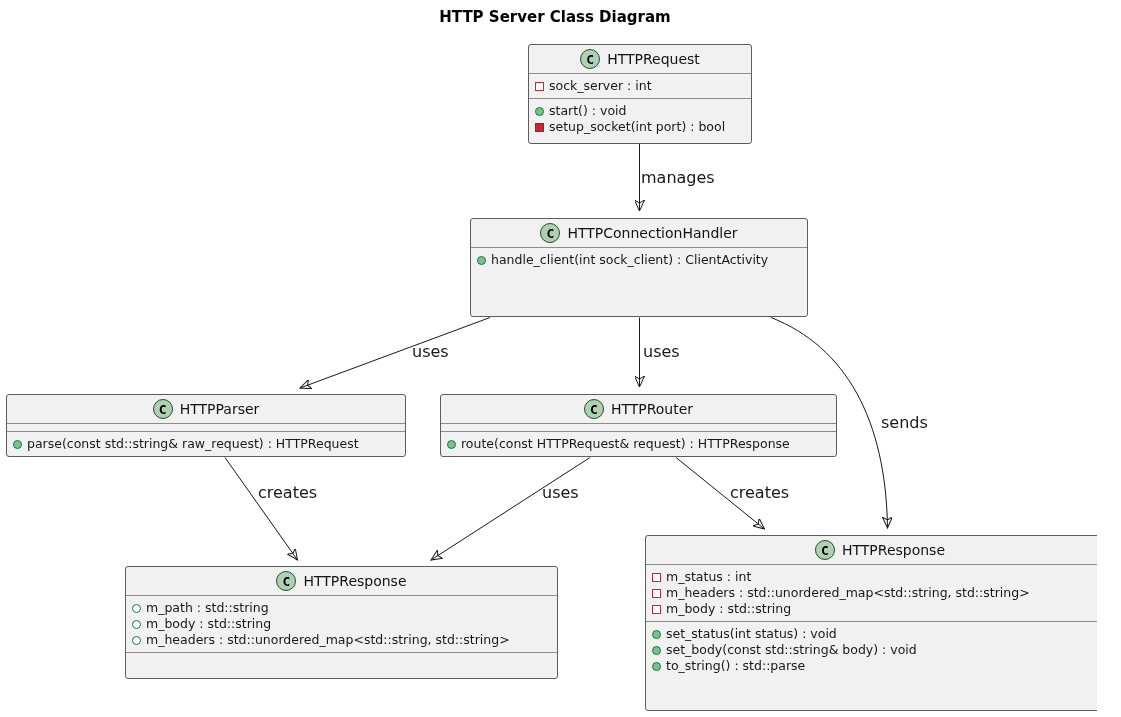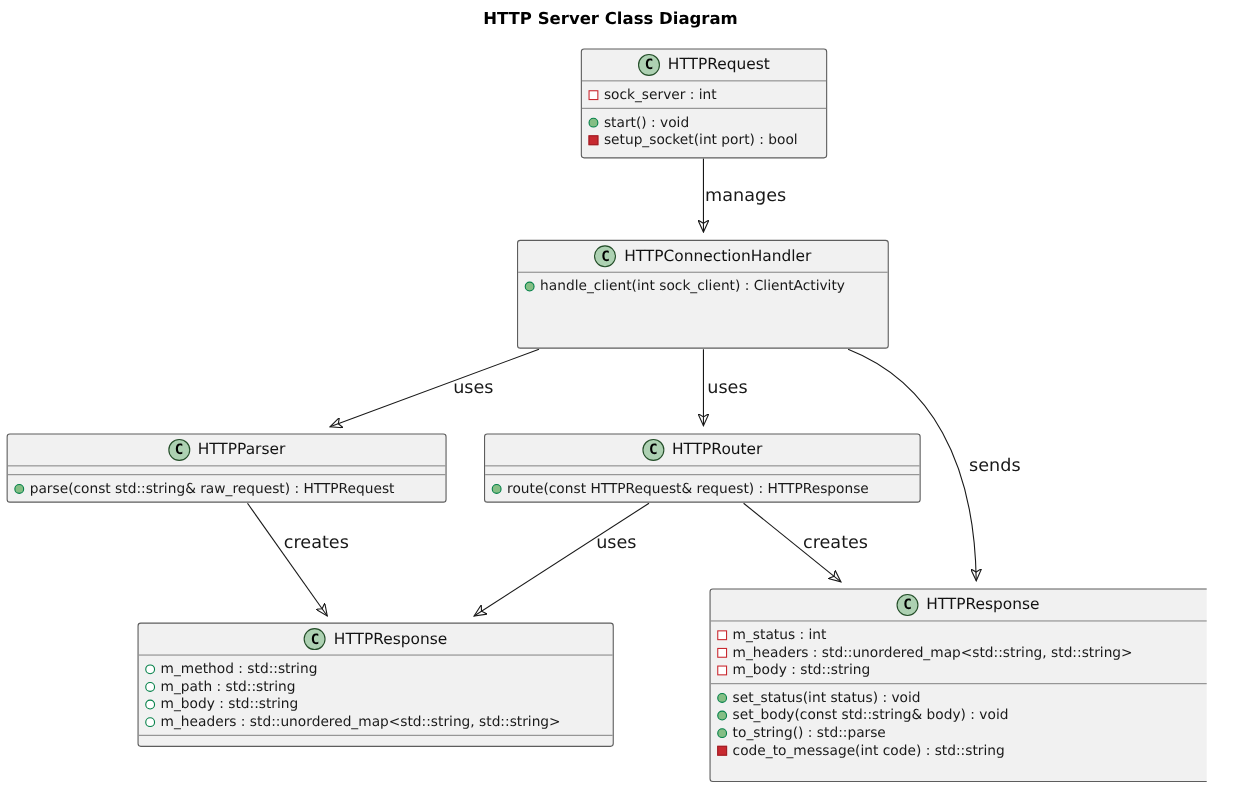--- a/index.html
+++ b/index.html
@@ -139,24 +139,20 @@
   </div>
 
   <div class="cbox" style="left:125px; top:566px; width:433px; height:113px;">
     <div class="chead">
       <span class="spot">C</span>
       <span>HTTPResponse</span>
     </div>
     <div class="csec">
       <div class="mrow">
         <span class="mi circle-outline"></span>
-        <span>m_method : std::string</span>
-      </div>
-      <div class="mrow">
-        <span class="mi circle-outline"></span>
         <span>m_path : std::string</span>
       </div>
       <div class="mrow">
         <span class="mi circle-outline"></span>
         <span>m_body : std::string</span>
       </div>
       <div class="mrow">
         <span class="mi circle-outline"></span>
         <span>m_headers : std::unordered_map&lt;std::string, std::string&gt;</span>
       </div>
@@ -189,20 +185,16 @@
         <span>set_status(int status) : void</span>
       </div>
       <div class="mrow">
         <span class="mi circle-filled"></span>
         <span>set_body(const std::string&amp; body) : void</span>
       </div>
       <div class="mrow">
         <span class="mi circle-filled"></span>
         <span>to_string() : std::parse</span>
       </div>
-      <div class="mrow">
-        <span class="mi square-filled"></span>
-        <span>code_to_message(int code) : std::string</span>
-      </div>
     </div>
   </div>
 
 </div>
 
 </body></html>

